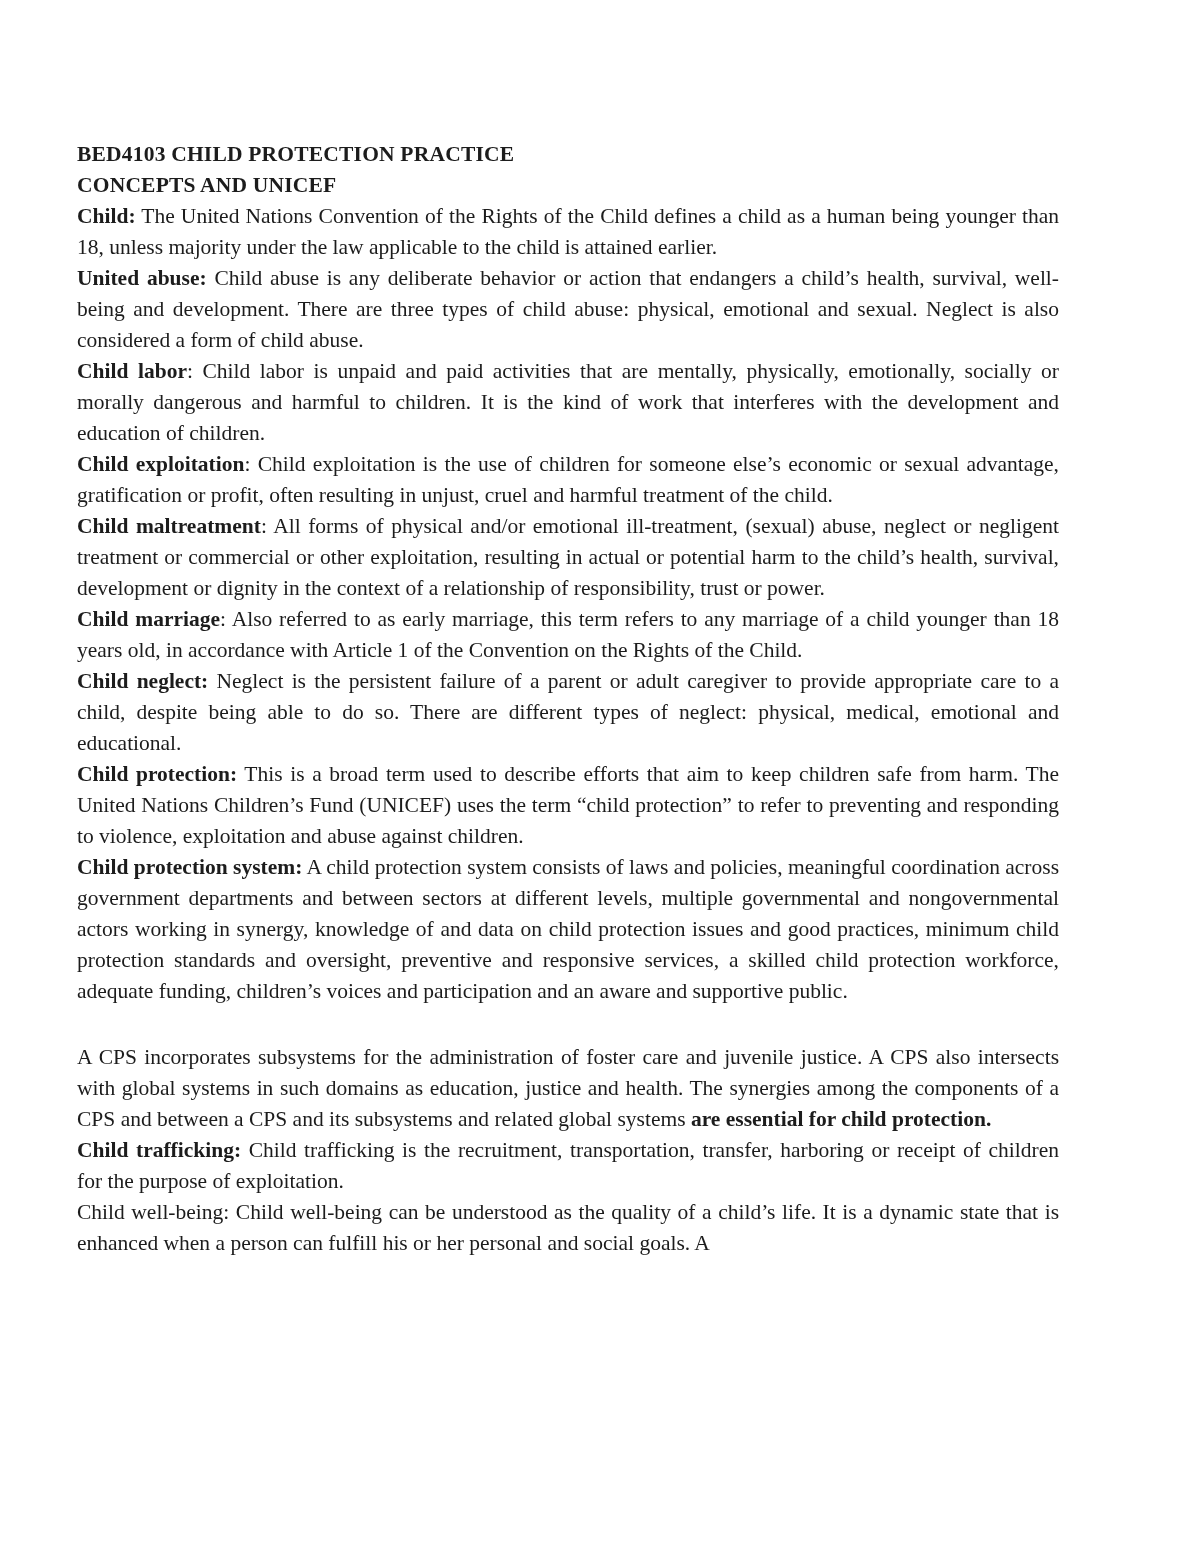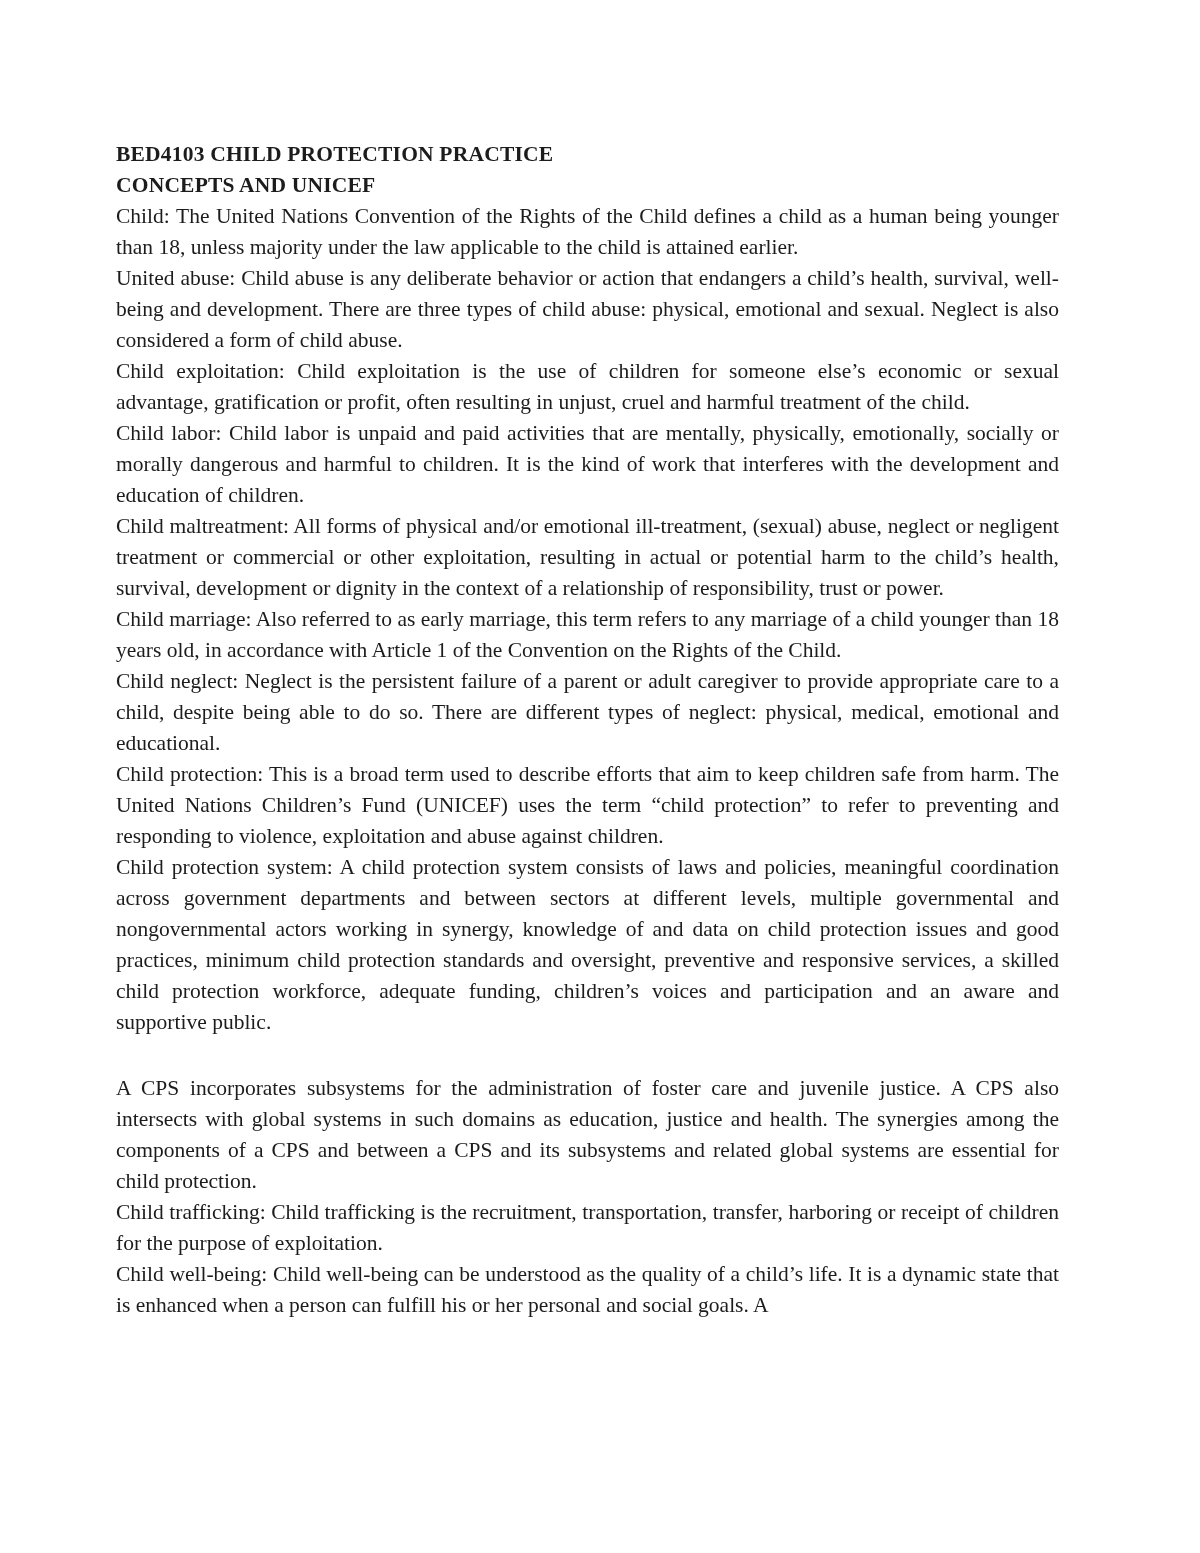--- a/index.html
+++ b/index.html
@@ -9,21 +9,21 @@
   }
   body {
     width: 1200px;
     height: 1553px;
     overflow: hidden;
   }
   .page {
     box-sizing: border-box;
     width: 1200px;
     height: 1553px;
-    padding: 139px 141px 0 116px;
+    padding: 139px 141px 0 77px;
     font-family: "Liberation Serif", "DejaVu Serif", serif;
     font-size: 21.5px;
     line-height: 31px;
     color: #1c1c1c;
     background: #ffffff;
   }
   h1.doc-title, h2.doc-subtitle {
     margin: 0;
     padding: 0;
     font-size: 21.5px;
@@ -35,34 +35,34 @@
   p.para {
     margin: 0;
     padding: 0;
     text-align: justify;
     text-justify: inter-word;
   }
   p.para.spaced {
     margin-top: 35px;
   }
   .bold {
-    font-weight: 400;
+    font-weight: 700;
   }
 </style>
 </head>
 <body>
 
 <div class="page">
   <h1 class="doc-title">BED4103 CHILD PROTECTION PRACTICE</h1>
   <h2 class="doc-subtitle">CONCEPTS AND UNICEF</h2>
   <div id="doc-body">
       <p class="para"><span class="bold">Child:</span><span class=""> The United Nations Convention of the Rights of the Child defines a child as a human being younger than 18, unless majority under the law applicable to the child is attained earlier.</span></p>
       <p class="para"><span class="bold">United abuse:</span><span class=""> Child abuse is any deliberate behavior or action that endangers a child’s health, survival, well-being and development. There are three types of child abuse: physical, emotional and sexual. Neglect is also considered a form of child abuse.</span></p>
+      <p class="para"><span class="bold">Child labor</span><span class="">: Child labor is unpaid and paid activities that are mentally, physically, emotionally, socially or morally dangerous and harmful to children. It is the kind of work that interferes with the development and education of children.</span></p>
       <p class="para"><span class="bold">Child exploitation</span><span class="">: Child exploitation is the use of children for someone else’s economic or sexual advantage, gratification or profit, often resulting in unjust, cruel and harmful treatment of the child.</span></p>
-      <p class="para"><span class="bold">Child labor</span><span class="">: Child labor is unpaid and paid activities that are mentally, physically, emotionally, socially or morally dangerous and harmful to children. It is the kind of work that interferes with the development and education of children.</span></p>
       <p class="para"><span class="bold">Child maltreatment</span><span class="">: All forms of physical and/or emotional ill-treatment, (sexual) abuse, neglect or negligent treatment or commercial or other exploitation, resulting in actual or potential harm to the child’s health, survival, development or dignity in the context of a relationship of responsibility, trust or power.</span></p>
       <p class="para"><span class="bold">Child marriage</span><span class="">: Also referred to as early marriage, this term refers to any marriage of a child younger than 18 years old, in accordance with Article 1 of the Convention on the Rights of the Child.</span></p>
       <p class="para"><span class="bold">Child neglect:</span><span class=""> Neglect is the persistent failure of a parent or adult caregiver to provide appropriate care to a child, despite being able to do so. There are different types of neglect: physical, medical, emotional and educational.</span></p>
       <p class="para"><span class="bold">Child protection:</span><span class=""> This is a broad term used to describe efforts that aim to keep children safe from harm. The United Nations Children’s Fund (UNICEF) uses the term “child protection” to refer to preventing and responding to violence, exploitation and abuse against children.</span></p>
       <p class="para"><span class="bold">Child protection system:</span><span class=""> A child protection system consists of laws and policies, meaningful coordination across government departments and between sectors at different levels, multiple governmental and nongovernmental actors working in synergy, knowledge of and data on child protection issues and good practices, minimum child protection standards and oversight, preventive and responsive services, a skilled child protection workforce, adequate funding, children’s voices and participation and an aware and supportive public.</span></p>
       <p class="para spaced"><span class="">A CPS incorporates subsystems for the administration of foster care and juvenile justice. A CPS also intersects with global systems in such domains as education, justice and health. The synergies among the components of a CPS and between a CPS and its subsystems and related global systems </span><span class="bold">are essential for child protection.</span></p>
       <p class="para"><span class="bold">Child trafficking:</span><span class=""> Child trafficking is the recruitment, transportation, transfer, harboring or receipt of children for the purpose of exploitation.</span></p>
       <p class="para"><span class="">Child well-being: Child well-being can be understood as the quality of a child’s life. It is a dynamic state that is enhanced when a person can fulfill his or her personal and social goals. A</span></p>
     </div>
 </div>

